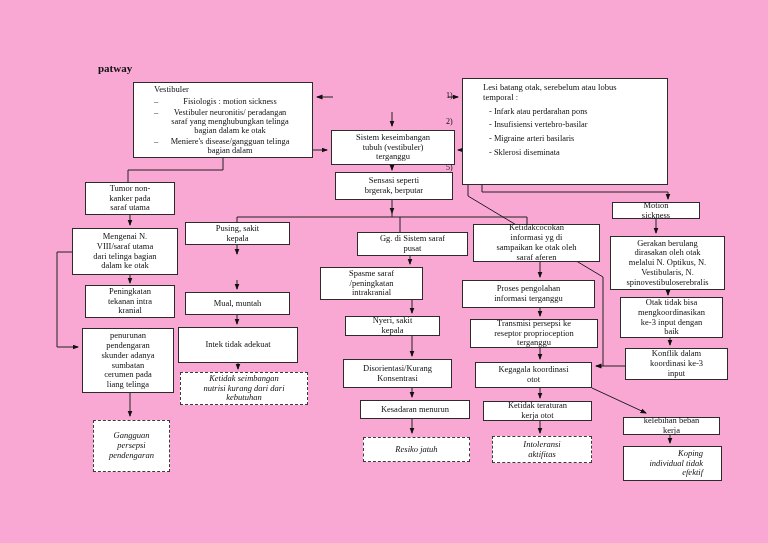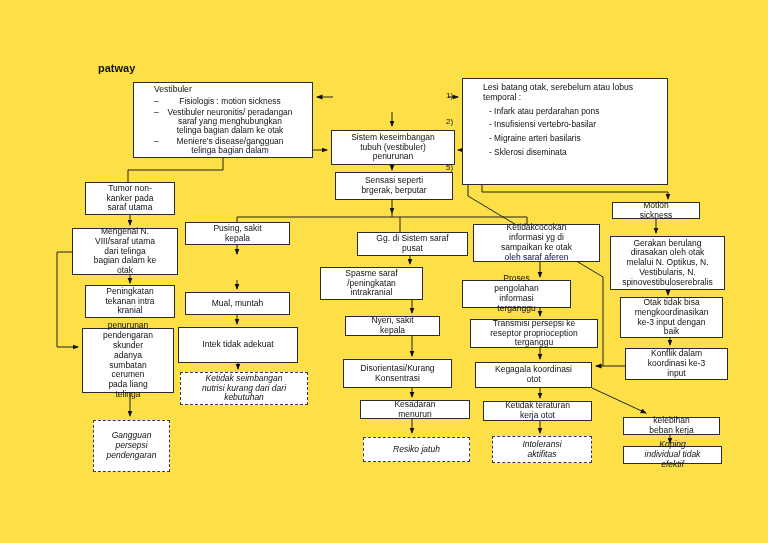--- a/index.html
+++ b/index.html
@@ -1,18 +1,18 @@
 <!DOCTYPE html>
 <html><head>
 <meta charset="utf-8">
 <style>
   html,body{margin:0;padding:0;background:#e9e9e9;}
   .page{
-    position:relative;width:768px;height:543px;background:#fde047;
-    font-family:Liberation Sans, sans-serif;color:#111;overflow:hidden;
+    position:relative;width:768px;height:543px;background:#f9a8d4;
+    font-family:Liberation Serif, serif;color:#111;overflow:hidden;
   }
   .page-title{position:absolute;left:98px;top:62px;font-weight:bold;font-size:11px;}
   svg.wires{position:absolute;left:0;top:0;pointer-events:none;}
   .node{
     position:absolute;box-sizing:border-box;border:1px solid #2b2b2b;background:#fff;
     display:flex;align-items:center;justify-content:center;text-align:center;
     font-size:8.5px;line-height:1.15;padding:1px 18px;
   }
   .node.dashed{border:1px dashed #3a3a3a;}
   .node.italic{font-style:italic;}
@@ -112,21 +112,21 @@
 
 
   <div class="node blk" style="left:462px;top:78px;width:206px;height:107px;">
     <div class="listbox-title" style="margin-top:3px">Lesi batang otak, serebelum atau lobus temporal :</div>
     <div class="litem">- Infark atau perdarahan pons</div>
     <div class="litem">- Insufisiensi vertebro-basilar</div>
     <div class="litem">- Migraine arteri basilaris</div>
     <div class="litem">- Sklerosi diseminata</div>
   </div>
 
-  <div class="node" style="left:331px;top:130px;width:124px;height:35px;">Sistem keseimbangan tubuh (vestibuler) penurunan</div>
+  <div class="node" style="left:331px;top:130px;width:124px;height:35px;">Sistem keseimbangan tubuh (vestibuler) terganggu</div>
   <div class="node" style="left:335px;top:172px;width:118px;height:28px;">Sensasi seperti brgerak, berputar</div>
 
   <div class="node" style="left:85px;top:182px;width:90px;height:33px;">Tumor non-kanker pada saraf utama</div>
   <div class="node" style="left:72px;top:228px;width:106px;height:47px;">Mengenai N. VIII/saraf utama dari telinga bagian dalam ke otak</div>
   <div class="node" style="left:85px;top:285px;width:90px;height:33px;">Peningkatan tekanan intra kranial</div>
   <div class="node" style="left:82px;top:328px;width:92px;height:65px;">penurunan pendengaran skunder adanya sumbatan cerumen pada liang telinga</div>
   <div class="node dashed italic" style="left:93px;top:420px;width:77px;height:52px;">Gangguan persepsi pendengaran</div>
 
   <div class="node" style="left:185px;top:222px;width:105px;height:23px;">Pusing, sakit kepala</div>
   <div class="node" style="left:185px;top:257px;width:105px;height:23px;margin-top:35px;">Peristaltik meningkat</div>
@@ -135,26 +135,26 @@
   <div class="node dashed italic" style="left:180px;top:372px;width:128px;height:33px;">Ketidak seimbangan nutrisi kurang dari dari kebutuhan</div>
 
   <div class="node" style="left:357px;top:232px;width:111px;height:24px;">Gg. di Sistem saraf pusat</div>
   <div class="node" style="left:320px;top:267px;width:103px;height:33px;">Spasme saraf /peningkatan intrakranial</div>
   <div class="node" style="left:345px;top:316px;width:95px;height:20px;">Nyeri, sakit kepala</div>
   <div class="node" style="left:343px;top:359px;width:109px;height:29px;">Disorientasi/Kurang Konsentrasi</div>
   <div class="node" style="left:360px;top:400px;width:110px;height:19px;">Kesadaran menurun</div>
   <div class="node dashed italic" style="left:363px;top:437px;width:107px;height:25px;">Resiko jatuh</div>
 
   <div class="node" style="left:473px;top:224px;width:127px;height:38px;">Ketidakcocokan informasi yg di sampaikan ke otak oleh saraf aferen</div>
-  <div class="node" style="left:462px;top:280px;width:109px;height:28px;">Proses pengolahan informasi terganggu</div>
+  <div class="node" style="left:462px;top:280px;width:133px;height:28px;">Proses pengolahan informasi terganggu</div>
   <div class="node" style="left:470px;top:319px;width:128px;height:29px;">Transmisi persepsi ke reseptor proprioception terganggu</div>
   <div class="node" style="left:475px;top:362px;width:117px;height:26px;">Kegagala koordinasi otot</div>
   <div class="node" style="left:483px;top:401px;width:109px;height:20px;">Ketidak teraturan kerja otot</div>
   <div class="node dashed italic" style="left:492px;top:436px;width:100px;height:27px;">Intoleransi aktifitas</div>
 
   <div class="node" style="left:612px;top:202px;width:88px;height:17px;">Motion sickness</div>
   <div class="node" style="left:610px;top:236px;width:115px;height:54px;">Gerakan berulang dirasakan oleh otak melalui N. Optikus, N. Vestibularis, N. spinovestibuloserebralis</div>
   <div class="node" style="left:620px;top:297px;width:103px;height:41px;">Otak tidak bisa mengkoordinasikan ke-3 input dengan baik</div>
   <div class="node" style="left:625px;top:348px;width:103px;height:32px;">Konflik dalam koordinasi ke-3 input</div>
   <div class="node" style="left:623px;top:417px;width:97px;height:18px;">kelebihan beban kerja</div>
-  <div class="node italic" style="left:623px;top:446px;width:99px;height:18px;">Koping individual tidak efektif</div>
+  <div class="node italic" style="left:623px;top:446px;width:99px;height:35px;text-align:right;">Koping individual tidak efektif</div>
 
 </div>
 
 </body></html>

